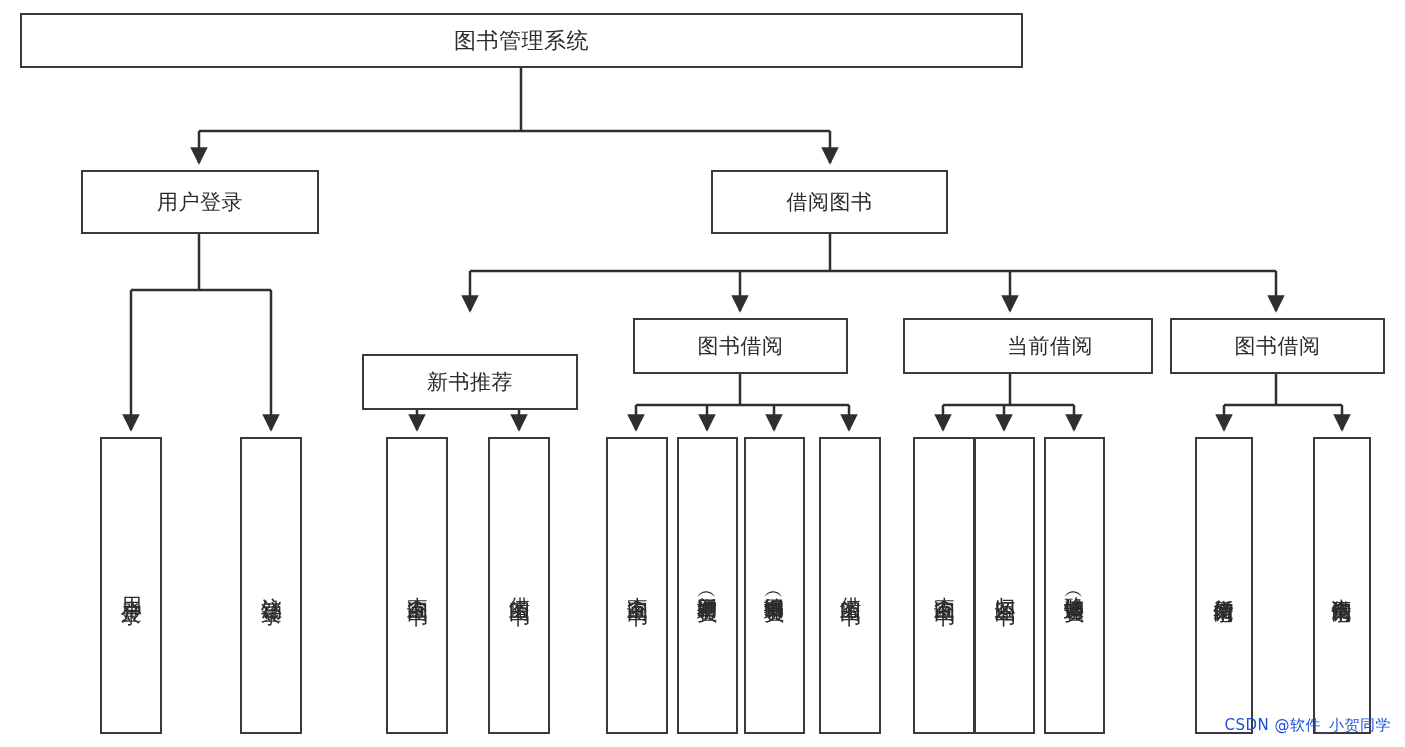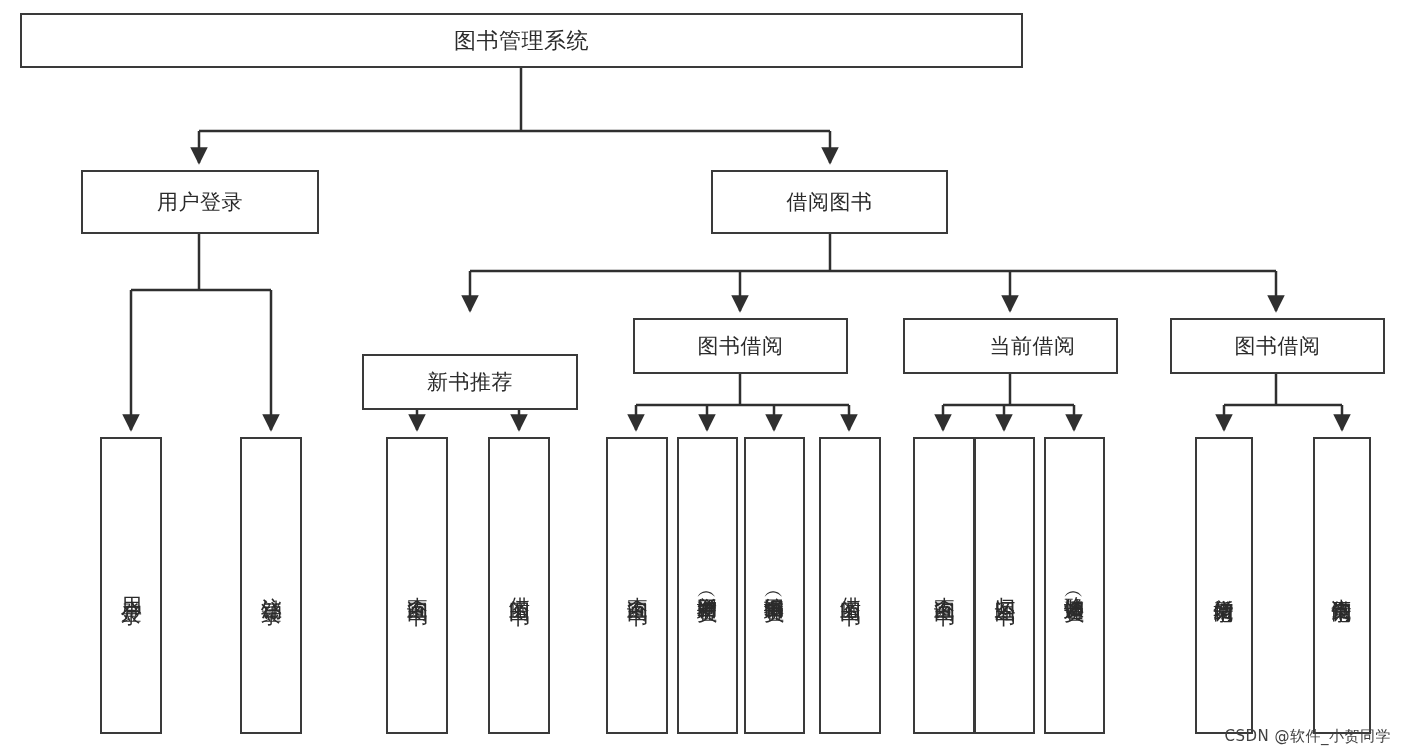--- a/index.html
+++ b/index.html
@@ -62,23 +62,23 @@
     line-height: 1;
     white-space: nowrap;
   }
   .node.vert.tight .label {
     letter-spacing: 1px;
     font-size: 20px;
   }
   #watermark {
     position: absolute;
     right: 14px;
-    bottom: 1px;
+    bottom: 12px;
     font-size: 15px;
-    color: #404040;
+    color: #1d4ed8;
     letter-spacing: 0.5px;
     z-index: 5;
     white-space: nowrap;
     font-family: "DejaVu Sans", "Liberation Sans", sans-serif;
   }
 </style>
 </head>
 <body>
 
 <div id="canvas">
@@ -146,21 +146,21 @@
   </div>
 
   <div class="node horiz" style="left:362px; top:318px; width:216px; height:56px;margin-top:36px;">
     <span class="label">新书推荐</span>
   </div>
 
   <div class="node horiz" style="left:633px; top:318px; width:215px; height:56px;">
     <span class="label">图书借阅</span>
   </div>
 
-  <div class="node horiz" style="left:903px; top:318px; width:215px; height:56px;padding-left:44px;">
+  <div class="node horiz" style="left:903px; top:318px; width:250px; height:56px;padding-left:44px;">
     <span class="label">当前借阅</span>
   </div>
 
   <div class="node horiz" style="left:1170px; top:318px; width:215px; height:56px;">
     <span class="label">图书借阅</span>
   </div>
 
   <div class="node vert" style="left:100px; top:437px; width:62px; height:297px;">
     <span class="label">用户登录</span>
   </div>

